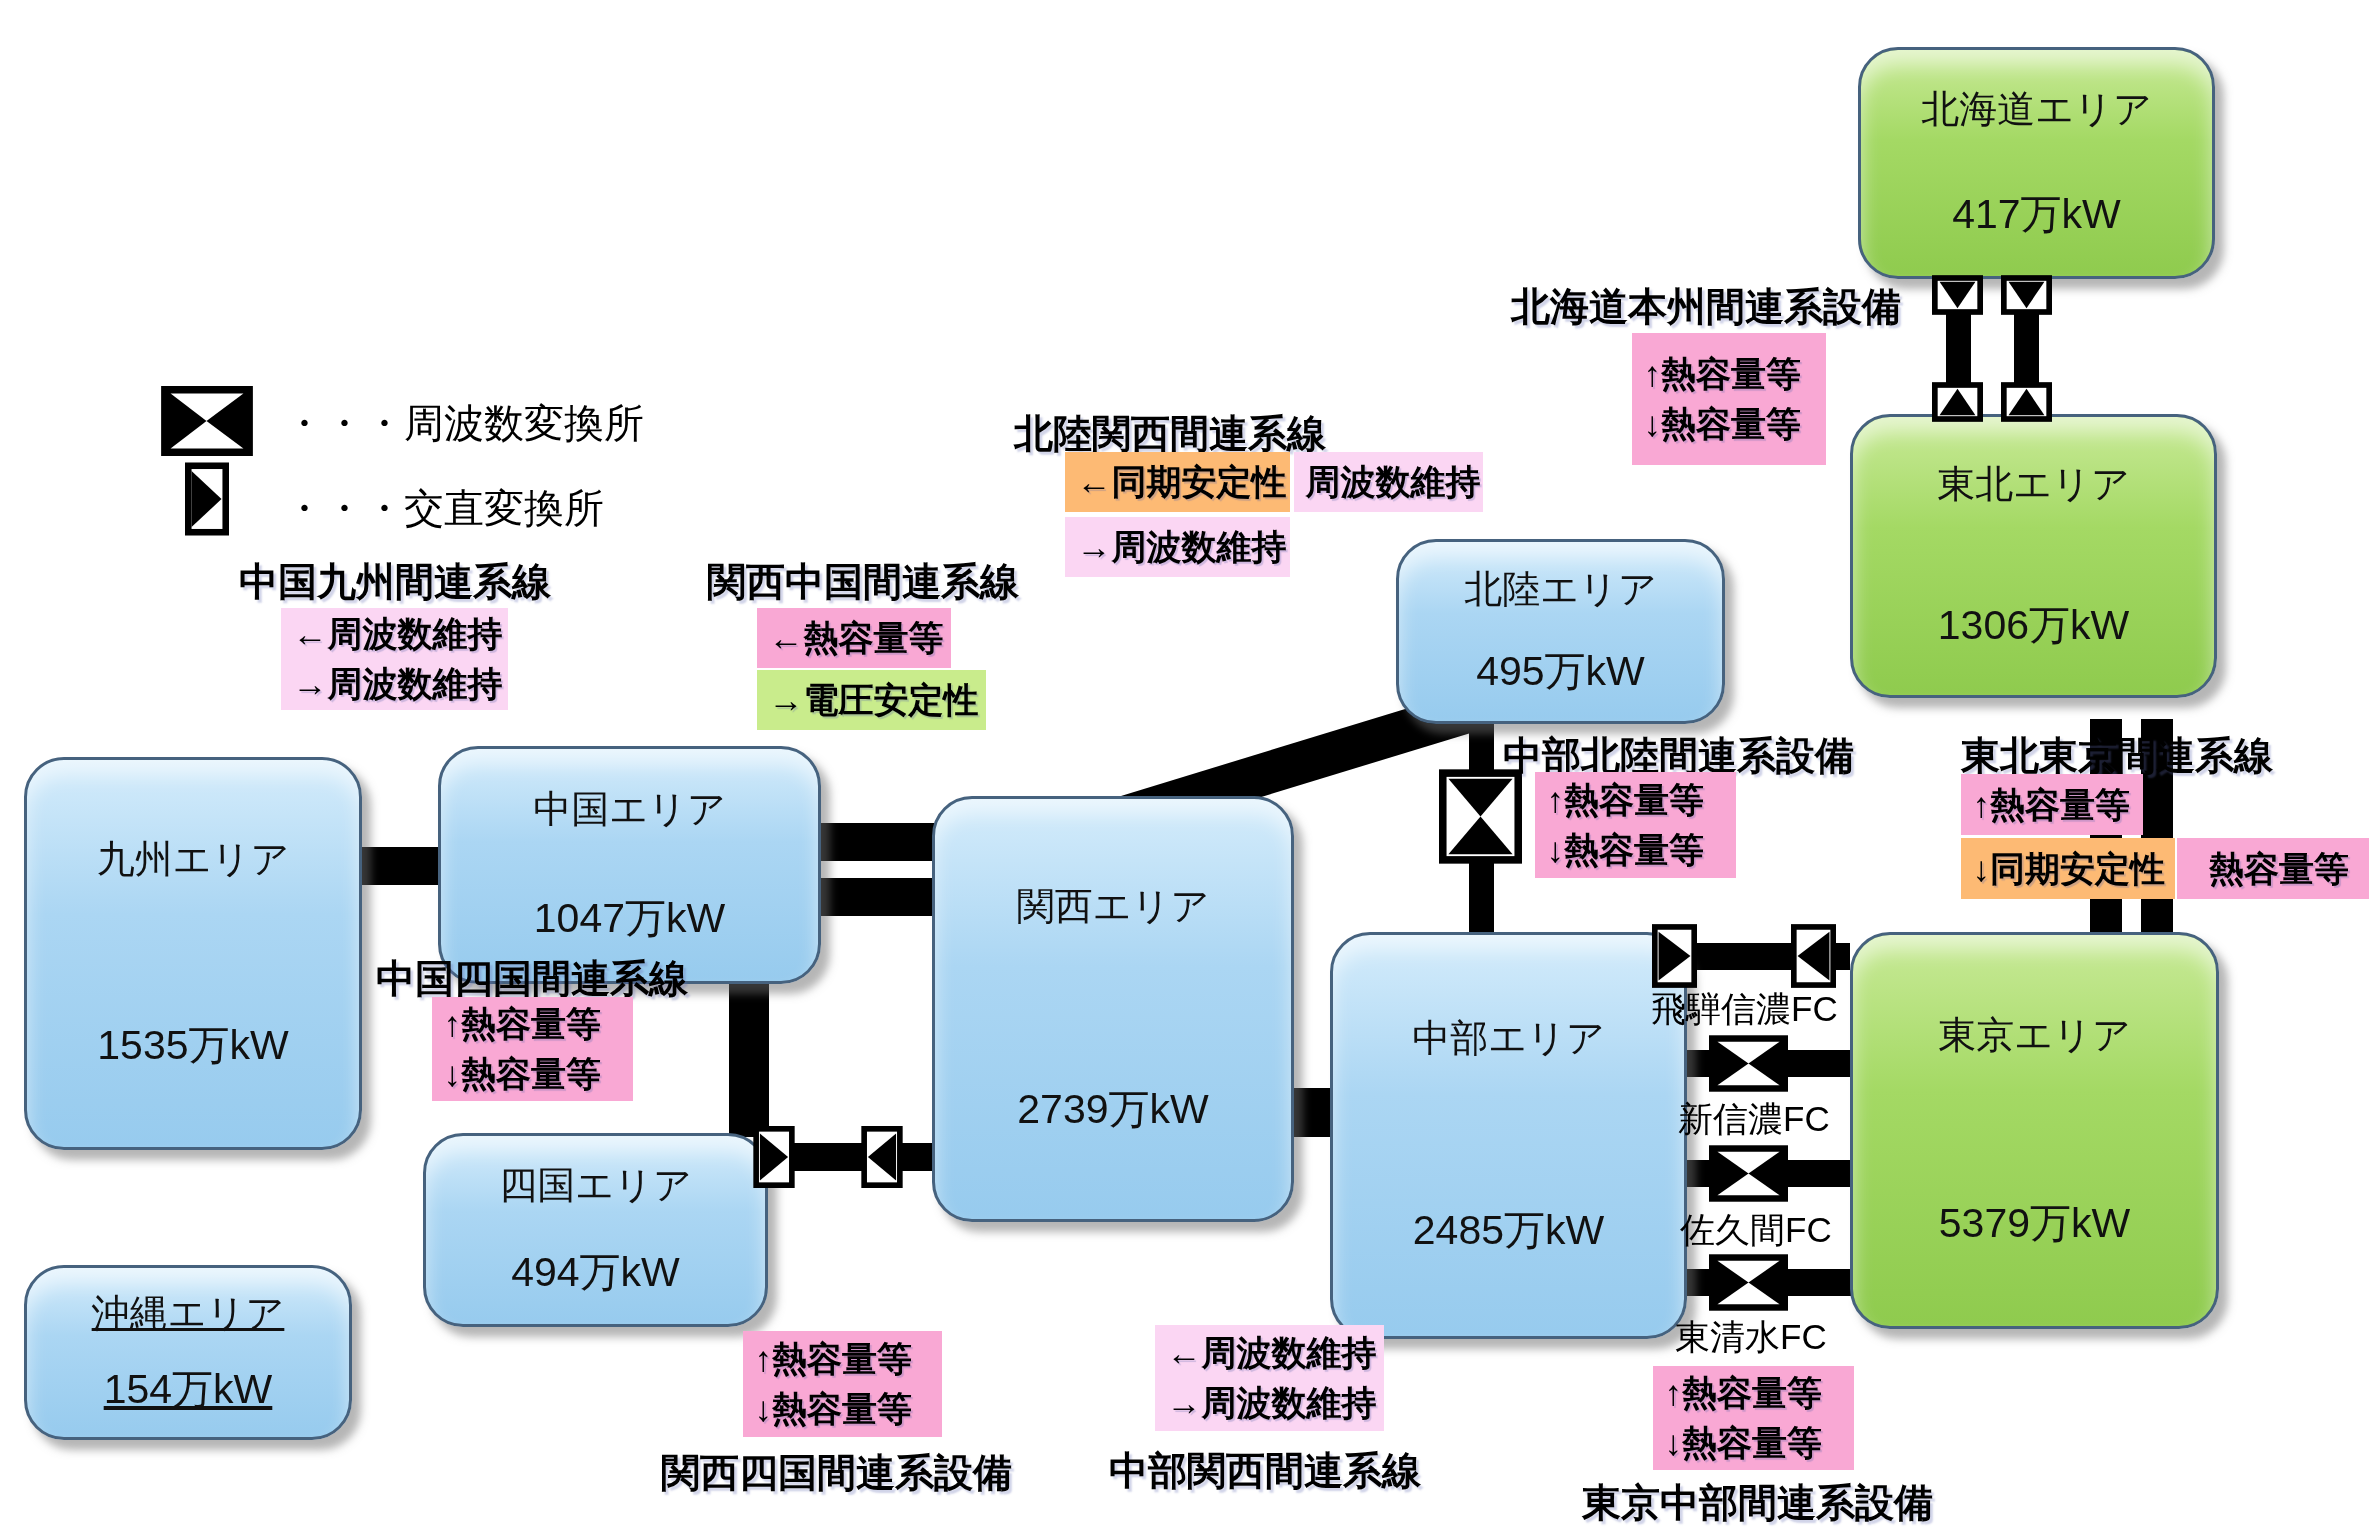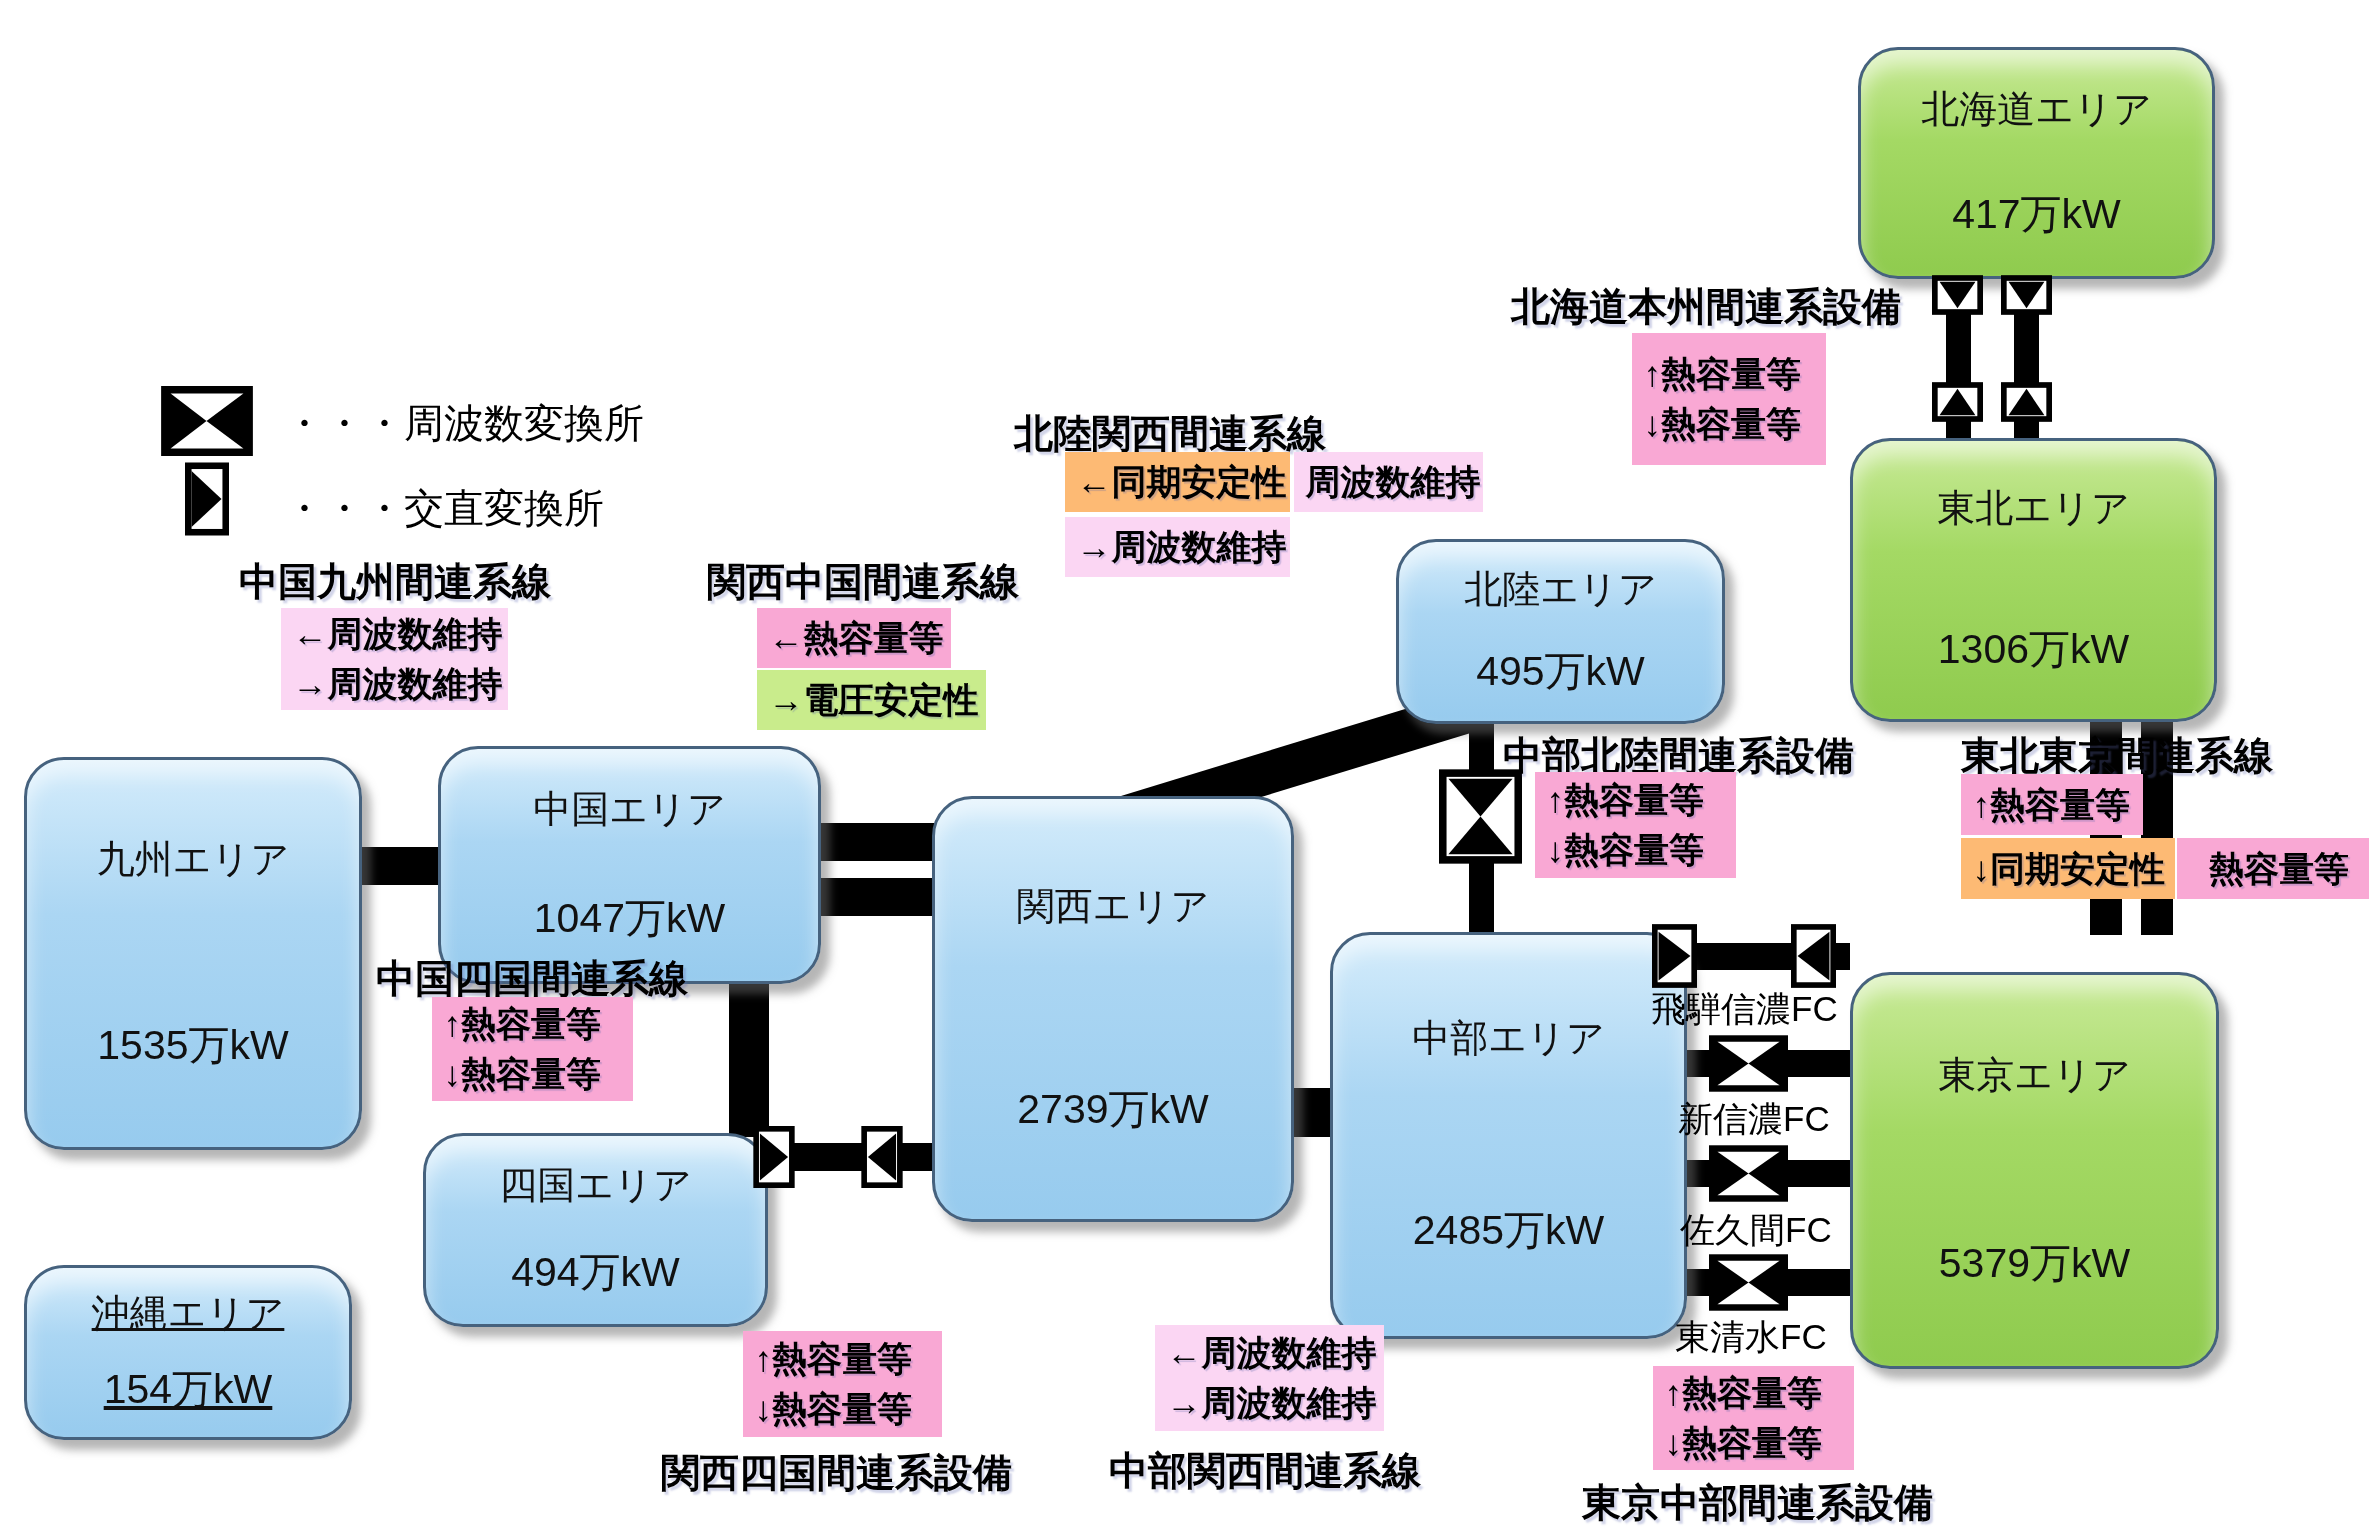--- a/index.html
+++ b/index.html
@@ -50,25 +50,25 @@
   <div class="hline" style="left:1685px;top:1269px;width:166px;height:26.5px;"></div>
   <div class="vline" style="left:2090px;top:719px;width:32px;height:216px;"></div>
   <div class="vline" style="left:2141px;top:719px;width:32px;height:216px;"></div>
   <div class="vline" style="left:1946px;top:277px;width:24.6px;height:163px;"></div>
   <div class="vline" style="left:2014px;top:277px;width:24.6px;height:163px;"></div>
 
   <div class="area green" style="left:1858px;top:47px;width:357px;height:232px;">
     <span class="area-name">北海道エリア</span>
     <span class="area-cap">417万kW</span>
   </div>
-  <div class="area green" style="left:1850px;top:438px;width:367px;height:284px;gap:20px;">
+  <div class="area green" style="left:1850px;top:414px;width:367px;height:284px;gap:20px;">
     <span class="area-name">東北エリア</span>
     <span class="area-cap">1306万kW</span>
   </div>
-  <div class="area green" style="left:1850px;top:932px;width:369px;height:397px;margin-top:40px;">
+  <div class="area green" style="left:1850px;top:932px;width:369px;height:397px;">
     <span class="area-name">東京エリア</span>
     <span class="area-cap">5379万kW</span>
   </div>
   <div class="area blue" style="left:1396px;top:539px;width:329px;height:185px;">
     <span class="area-name">北陸エリア</span>
     <span class="area-cap">495万kW</span>
   </div>
   <div class="area blue" style="left:1330px;top:932px;width:357px;height:407px;">
     <span class="area-name">中部エリア</span>
     <span class="area-cap">2485万kW</span>

